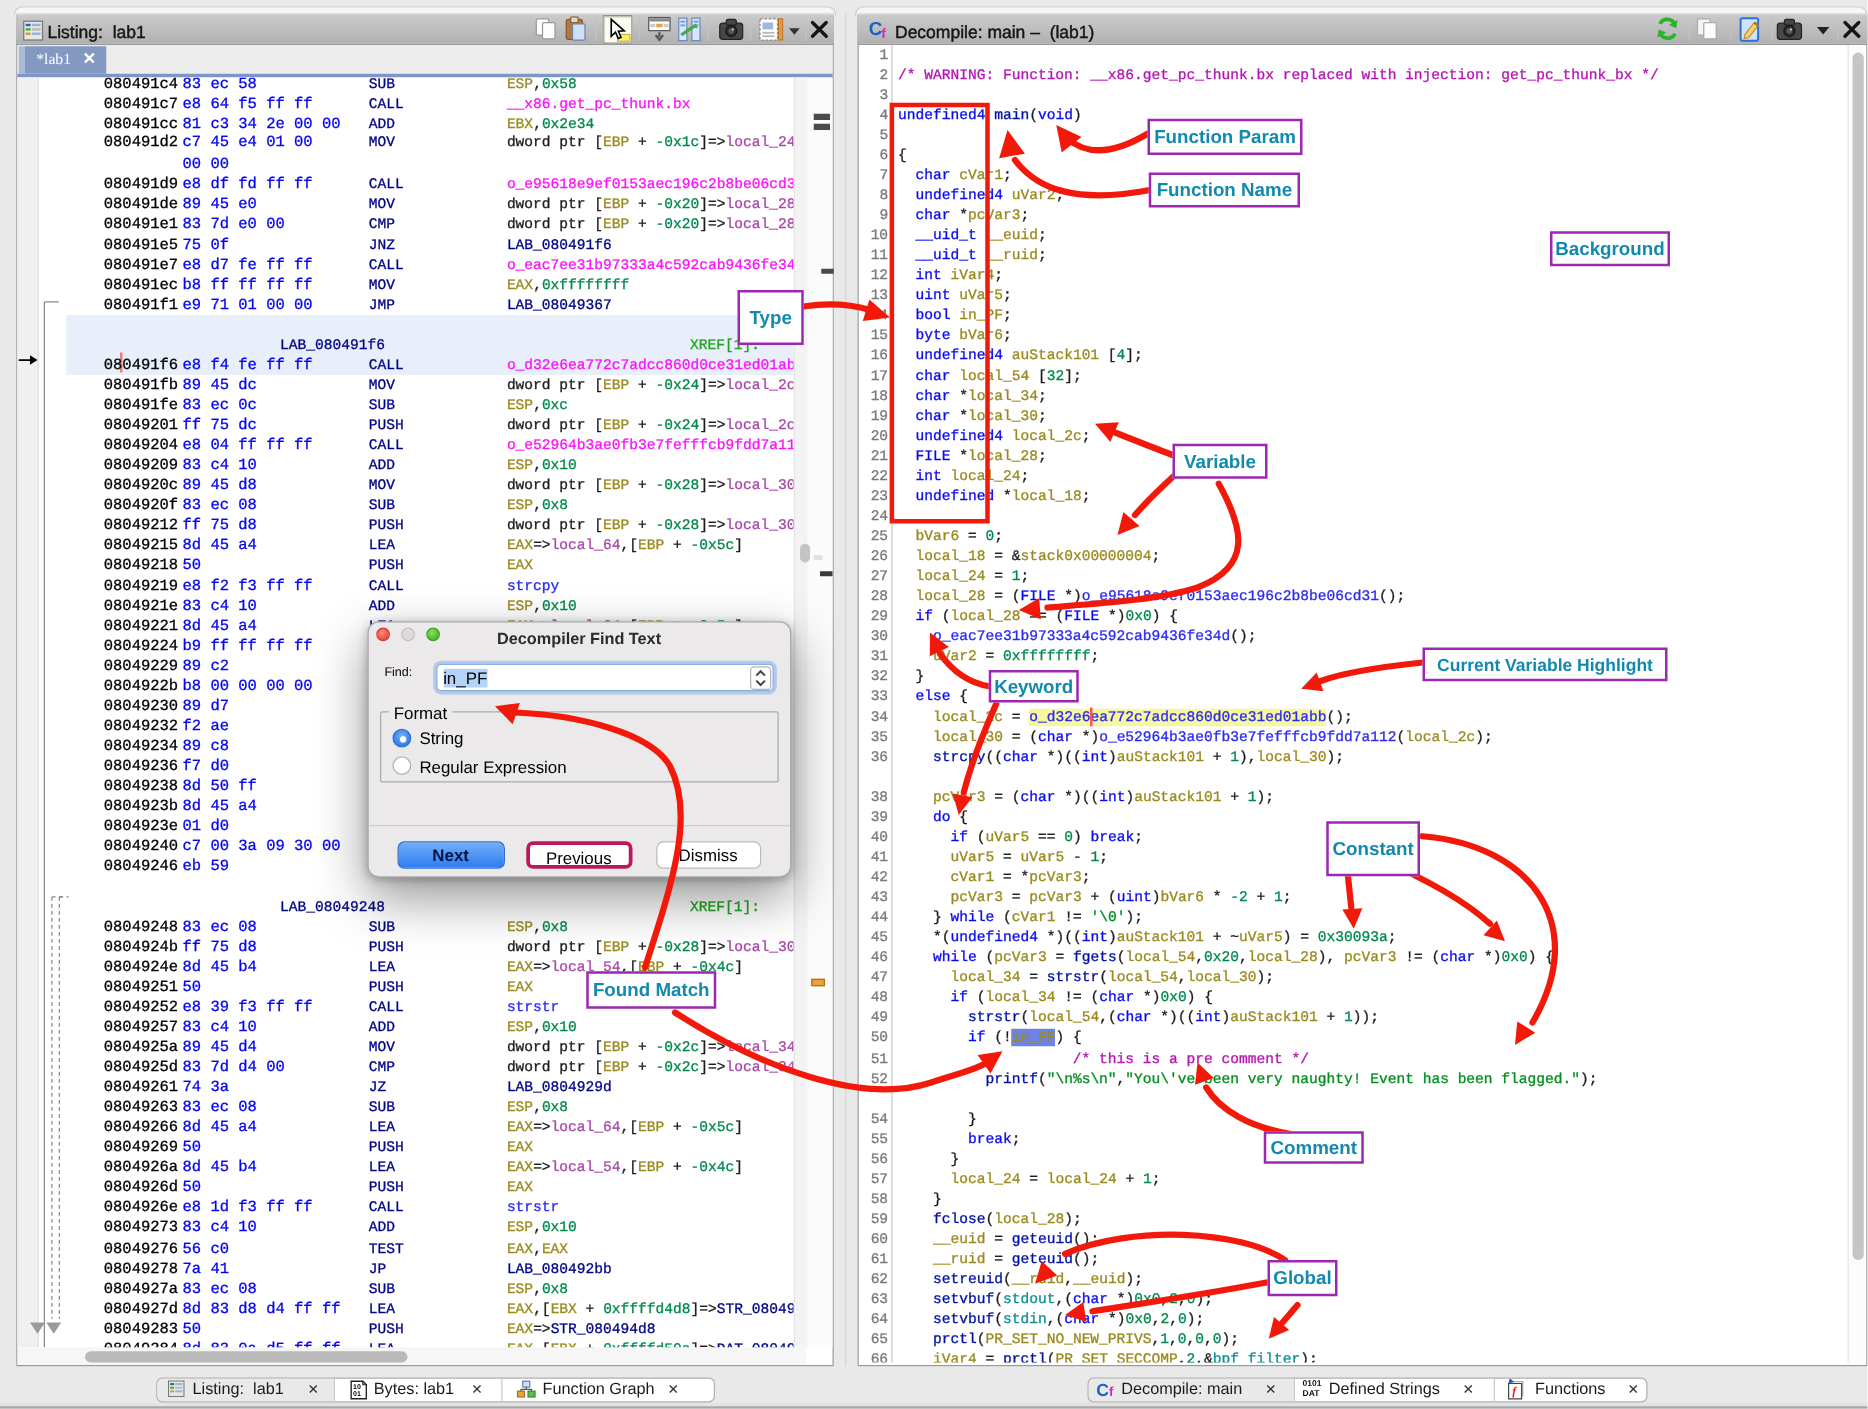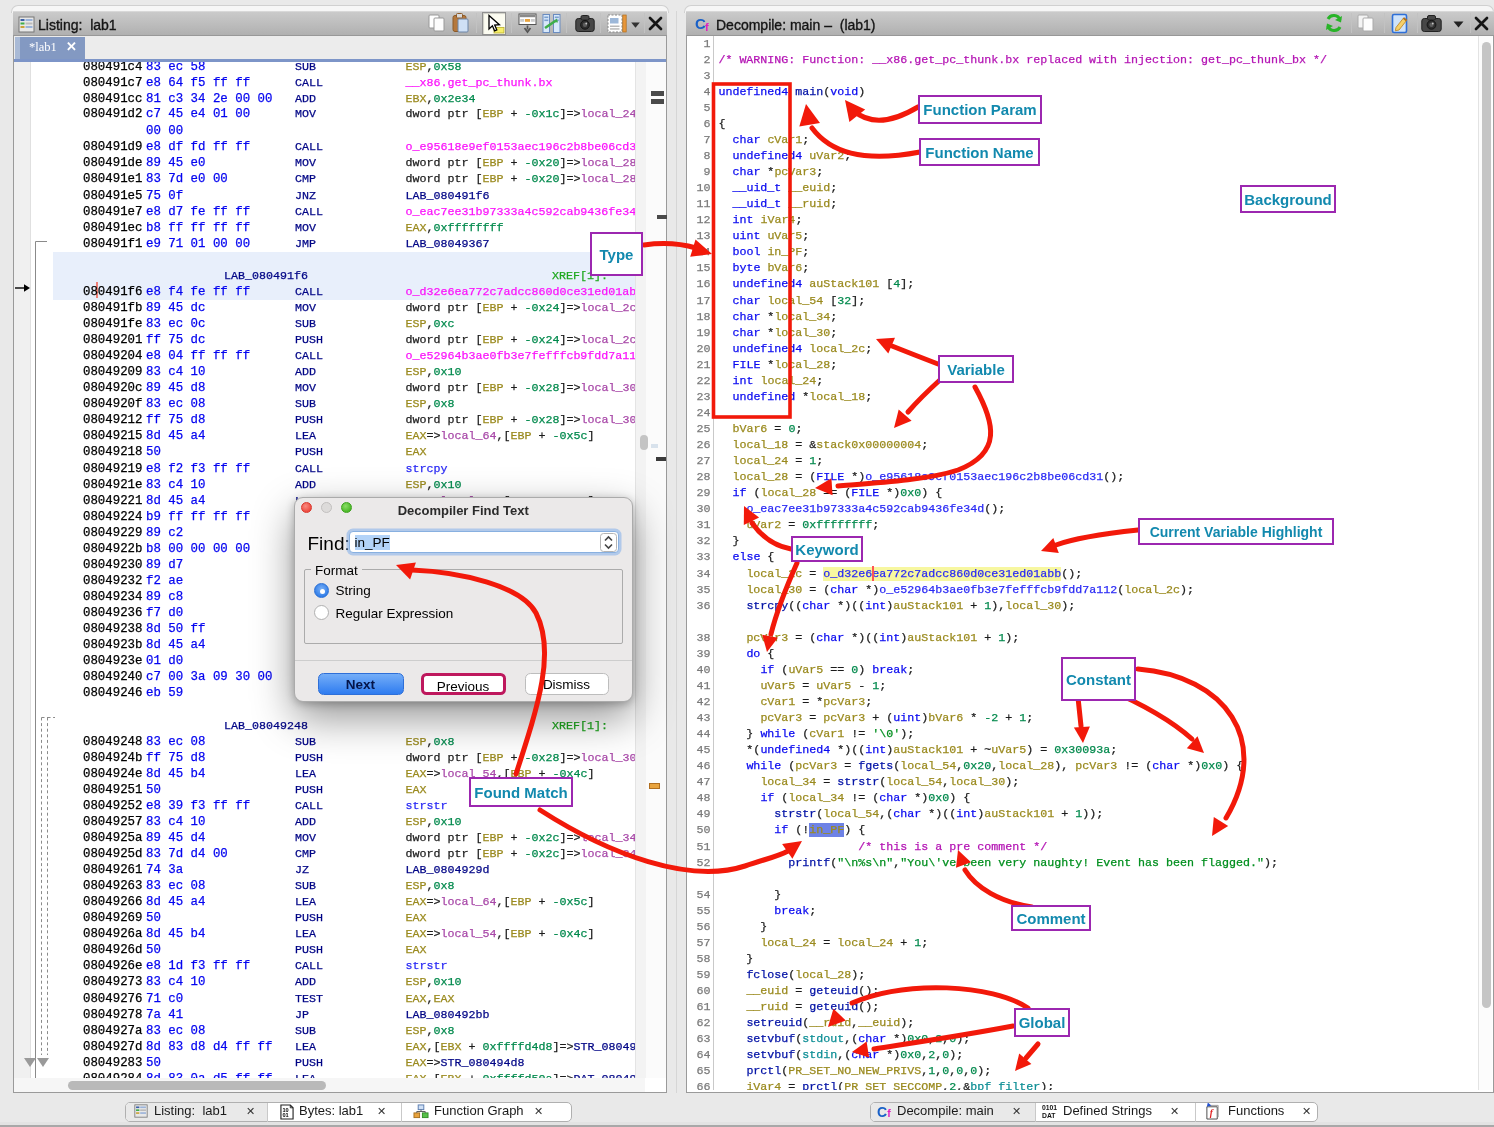--- a/index.html
+++ b/index.html
@@ -50,26 +50,26 @@
 #rsb{position:absolute;left:1478px;top:36px;width:14px;height:1054px;background:#fcfcfc;border-left:1px solid #e3e3e3}
 #rsb .th{position:absolute;left:2.5px;top:6px;width:9px;height:966px;border-radius:5px;background:#c5c5c5}
 
 .pbox{position:absolute;background:#fff;border:2.6px solid #9c27b0;color:#1289ae;font-weight:bold;display:flex;align-items:center;justify-content:center;white-space:nowrap;z-index:40}
 
 .ov{position:absolute;left:0;top:0;z-index:30;pointer-events:none}
 
 #dlg{position:absolute;left:293.5px;top:497px;width:339.5px;height:205px;background:#ebe9e9;border:1px solid #ababab;border-radius:9px;box-shadow:0 16px 42px rgba(0,0,0,.42),0 2px 8px rgba(0,0,0,.25);z-index:20}
 #dlg .dtitle{position:absolute;left:0;right:0;top:5px;text-align:center;font-size:13px;font-weight:bold;color:#2b2b2b}
 .light{position:absolute;top:501.5px;width:11px;height:11px;border-radius:50%;z-index:21}
-#dlg .lbl{position:absolute;font-size:19px;color:#000}
+#dlg .lbl{position:absolute;font-size:10px;color:#000}
 #fld{position:absolute;left:54px;top:33px;width:270px;height:22px;background:#fff;border:1px solid #88b0e0;border-radius:4px;box-shadow:0 0 0 2.5px rgba(120,170,235,.5)}
 #fld .txt{position:absolute;left:5px;top:2.5px;font-size:13.5px}
 #fld .sel2{background:#b3d3f8}
 #stp{position:absolute;left:305px;top:34.5px;width:17px;height:19px;background:#fff;border:1px solid #b5b5b5;border-radius:3.5px}
-#grp{position:absolute;left:9.5px;top:71px;width:319px;height:75px;border:1px solid #ababab;border-radius:2px}
+#grp{position:absolute;left:9.5px;top:71px;width:319px;height:57px;border:1px solid #ababab;border-radius:2px}
 #grp .gl2{position:absolute;left:6px;top:-7px;background:#ebe9e9;padding:0 4px;font-size:13.5px}
 .radio{position:absolute;width:15px;height:15px;border-radius:50%}
 #rad1{left:19px;top:84.5px;background:radial-gradient(circle at 50% 40%,#7db3f7,#2f7ce8 75%);border:0.5px solid #2a6fd4}
 #rad1:after{content:"";position:absolute;left:5px;top:5px;width:5px;height:5px;border-radius:50%;background:#fff}
 #rad2{left:19px;top:107px;background:#fff;border:1px solid #b0b0b0}
 .rlbl{position:absolute;font-size:13.5px;color:#000}
 #fsep{position:absolute;left:0;right:0;top:162px;height:1px;background:#cdcdcd}
 .btn{position:absolute;top:174.5px;height:22px;border-radius:5.5px;font-size:13.5px;text-align:center;line-height:21px}
 #bnext{left:23px;width:86px;background:linear-gradient(#74aef8,#2e7cf0);border:1px solid #2e6fd8;color:#04154a;font-weight:bold}
 #bprev{left:126px;width:85px;background:#fff;border:3px solid #be185d}
@@ -234,21 +234,21 @@
 <div class="lr" style="top:767.9px"><span class="ca">0804925a</span><span class="cb">89 45 d4</span><span class="cm2">MOV</span><span class="co2">dword ptr [<i class="r">EBP</i> + <i class="c">-0x2c</i>]=&gt;<i class="v">local_34</i></span></div>
 <div class="lr" style="top:783.9px"><span class="ca">0804925d</span><span class="cb">83 7d d4 00</span><span class="cm2">CMP</span><span class="co2">dword ptr [<i class="r">EBP</i> + <i class="c">-0x2c</i>]=&gt;<i class="v">local_34</i></span></div>
 <div class="lr" style="top:800.0px"><span class="ca">08049261</span><span class="cb">74 3a</span><span class="cm2">JZ</span><span class="co2"><i class="l">LAB_0804929d</i></span></div>
 <div class="lr" style="top:816.1px"><span class="ca">08049263</span><span class="cb">83 ec 08</span><span class="cm2">SUB</span><span class="co2"><i class="r">ESP</i>,<i class="c">0x8</i></span></div>
 <div class="lr" style="top:832.1px"><span class="ca">08049266</span><span class="cb">8d 45 a4</span><span class="cm2">LEA</span><span class="co2"><i class="r">EAX</i>=&gt;<i class="v">local_64</i>,[<i class="r">EBP</i> + <i class="c">-0x5c</i>]</span></div>
 <div class="lr" style="top:848.2px"><span class="ca">08049269</span><span class="cb">50</span><span class="cm2">PUSH</span><span class="co2"><i class="r">EAX</i></span></div>
 <div class="lr" style="top:864.2px"><span class="ca">0804926a</span><span class="cb">8d 45 b4</span><span class="cm2">LEA</span><span class="co2"><i class="r">EAX</i>=&gt;<i class="v">local_54</i>,[<i class="r">EBP</i> + <i class="c">-0x4c</i>]</span></div>
 <div class="lr" style="top:880.3px"><span class="ca">0804926d</span><span class="cb">50</span><span class="cm2">PUSH</span><span class="co2"><i class="r">EAX</i></span></div>
 <div class="lr" style="top:896.4px"><span class="ca">0804926e</span><span class="cb">e8 1d f3 ff ff</span><span class="cm2">CALL</span><span class="co2"><i class="f">strstr</i></span></div>
 <div class="lr" style="top:912.4px"><span class="ca">08049273</span><span class="cb">83 c4 10</span><span class="cm2">ADD</span><span class="co2"><i class="r">ESP</i>,<i class="c">0x10</i></span></div>
-<div class="lr" style="top:928.5px"><span class="ca">08049276</span><span class="cb">71 c0</span><span class="cm2">TEST</span><span class="co2"><i class="r">EAX</i>,<i class="r">EAX</i></span></div>
+<div class="lr" style="top:928.5px"><span class="ca">08049276</span><span class="cb">56 c0</span><span class="cm2">TEST</span><span class="co2"><i class="r">EAX</i>,<i class="r">EAX</i></span></div>
 <div class="lr" style="top:944.5px"><span class="ca">08049278</span><span class="cb">7a 41</span><span class="cm2">JP</span><span class="co2"><i class="l">LAB_080492bb</i></span></div>
 <div class="lr" style="top:960.6px"><span class="ca">0804927a</span><span class="cb">83 ec 08</span><span class="cm2">SUB</span><span class="co2"><i class="r">ESP</i>,<i class="c">0x8</i></span></div>
 <div class="lr" style="top:976.7px"><span class="ca">0804927d</span><span class="cb">8d 83 d8 d4 ff ff</span><span class="cm2">LEA</span><span class="co2"><i class="r">EAX</i>,[<i class="r">EBX</i> + <i class="c">0xffffd4d8</i>]=&gt;<i class="l">STR_080494d8</i></span></div>
 <div class="lr" style="top:992.7px"><span class="ca">08049283</span><span class="cb">50</span><span class="cm2">PUSH</span><span class="co2"><i class="r">EAX</i>=&gt;<i class="l">STR_080494d8</i></span></div>
 <div class="lr" style="top:1008.8px"><span class="ca">08049284</span><span class="cb">8d 83 0a d5 ff ff</span><span class="cm2">LEA</span><span class="co2"><i class="r">EAX</i>,[<i class="r">EBX</i> + <i class="c">0xffffd50a</i>]=&gt;<i class="l">DAT_0804950a</i></span></div>
 </div>
 <div id="ovw">
   <div class="abs" style="left:0;top:0;width:10px;height:1016px;background:#f3f3f3"></div>
   <div class="abs" style="left:15px;top:29px;width:13px;height:5px;background:#4a4a4a"></div>
   <div class="abs" style="left:15px;top:37px;width:13px;height:5px;background:#4a4a4a"></div>

